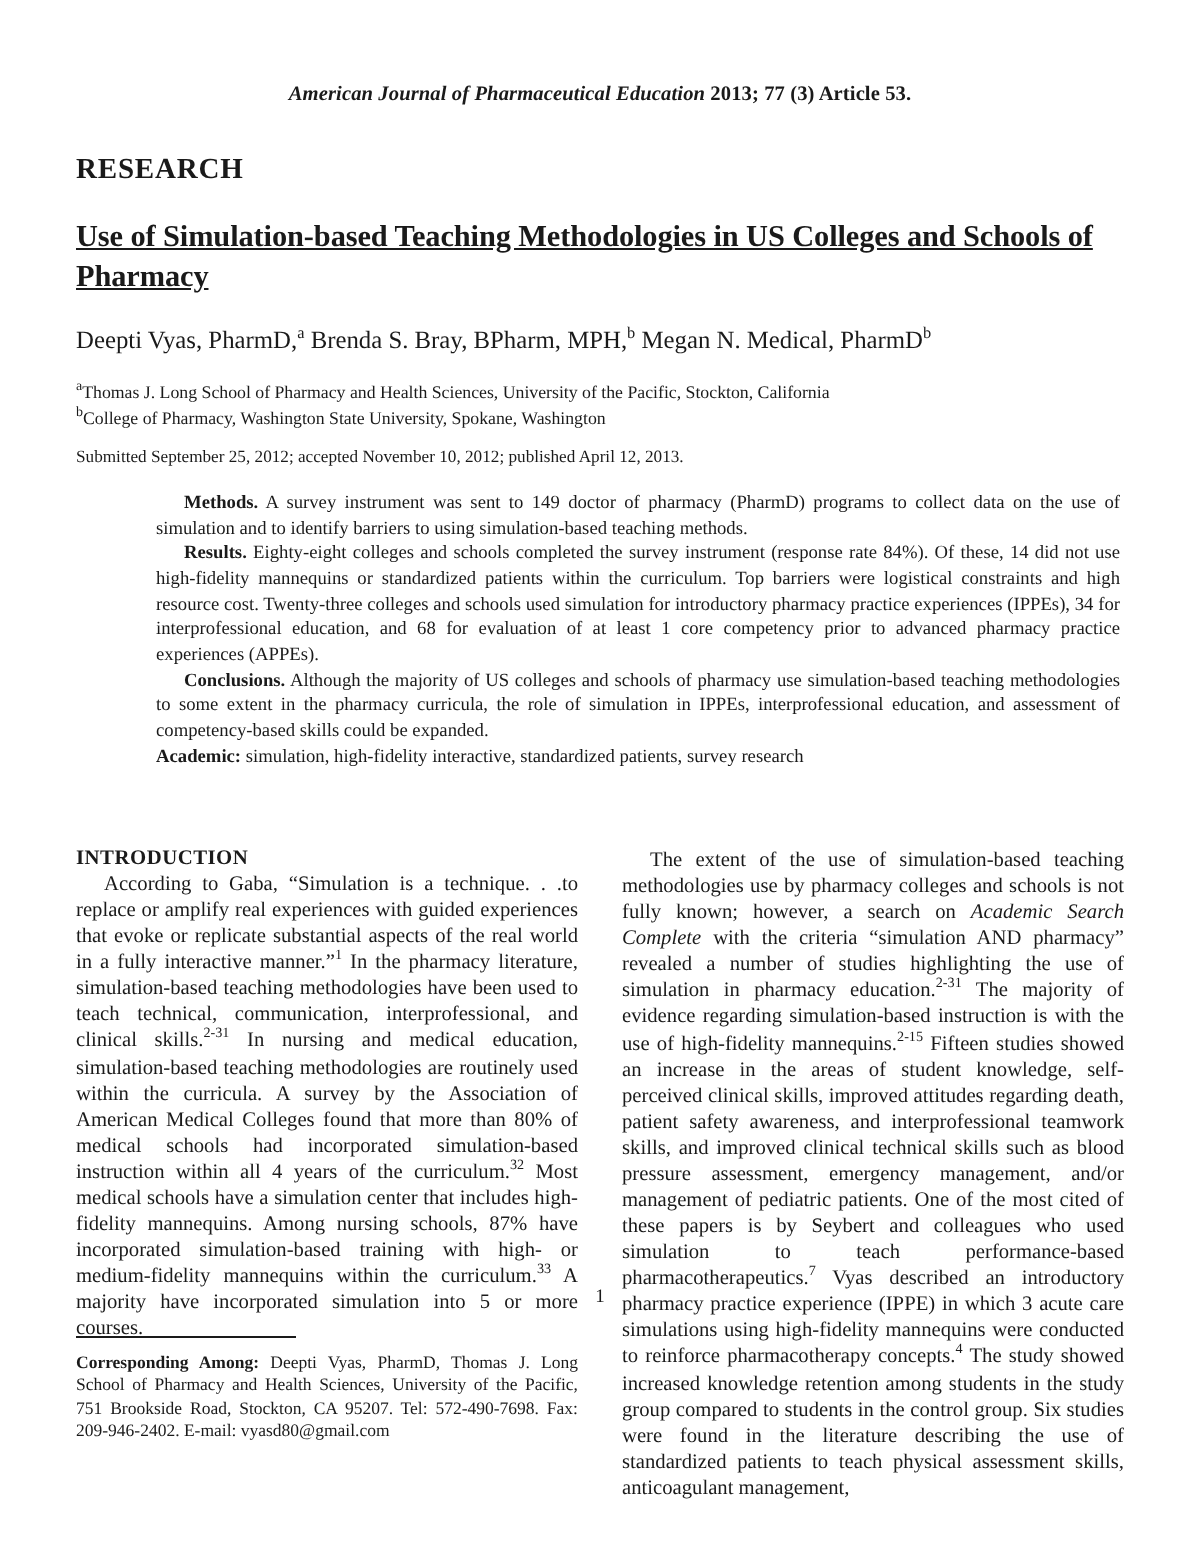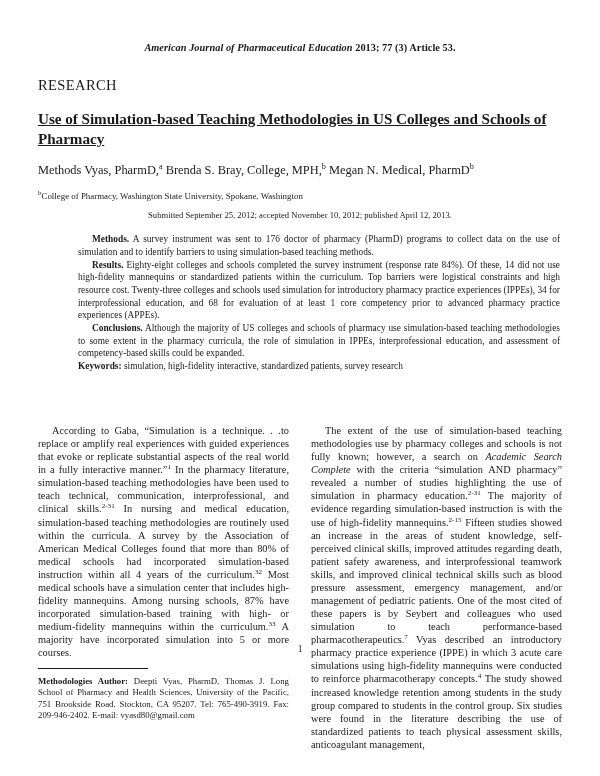--- a/index.html
+++ b/index.html
@@ -33,21 +33,21 @@
     letter-spacing: 0.05px;
   }
   .running-head .journal {
     font-style: italic;
   }
 
   
   .section-label {
     margin: 24px 0 0 38px;
     font-size: 14.5px;
-    font-weight: normal;
+    font-weight: bold;
     letter-spacing: 0.4px;
   }
   .article-title {
     margin: 15px 38px 0 38px;
     font-size: 15.2px;
     font-weight: bold;
     line-height: 1.32;
     letter-spacing: -0.05px;
     text-decoration: underline;
   }
@@ -70,21 +70,20 @@
   }
   .affiliations .aff sup {
     font-size: 7px;
     vertical-align: super;
     line-height: 0;
   }
   .submitted {
     margin: 7px 38px 0 38px;
     font-size: 8.6px;
     line-height: 1.35;
-    text-align: center;
   }
 
   
   .abstract {
     margin: 12px 40px 0 78px;
     font-size: 9.35px;
     line-height: 1.355;
     text-align: justify;
   }
   .abstract p {
@@ -174,48 +173,50 @@
 
   <div class="running-head">
     <span class="journal">American Journal of Pharmaceutical Education</span><span> 2013; 77 (3) Article 53.</span>
   </div>
 
   <div class="section-label">RESEARCH</div>
 
   <h1 class="article-title">Use of Simulation-based Teaching Methodologies in US Colleges and Schools of Pharmacy</h1>
 
   <div class="authors">
-    <span>Methods Vyas, PharmD,</span><sup>a</sup><span> Brenda S. Bray, College, MPH,</span><sup>b</sup><span> Megan N. Medical, PharmD</span><sup>b</sup>
+    <span>Deepti Vyas, PharmD,</span><sup>a</sup><span> Brenda S. Bray, BPharm, MPH,</span><sup>b</sup><span> Megan N. Medical, PharmD</span><sup>b</sup>
   </div>
 
   <div class="affiliations">
+    <div class="aff"><sup>a</sup><span>Thomas J. Long School of Pharmacy and Health Sciences, University of the Pacific, Stockton, California</span></div>
     <div class="aff"><sup>b</sup><span>College of Pharmacy, Washington State University, Spokane, Washington</span></div>
   </div>
 
   <div class="submitted">Submitted September 25, 2012; accepted November 10, 2012; published April 12, 2013.</div>
 
   <div class="abstract">
-    <p><b>Methods.</b><span> A survey instrument was sent to 176 doctor of pharmacy (PharmD) programs to collect data on the use of simulation and to identify barriers to using simulation-based teaching methods.</span></p>
+    <p><b>Methods.</b><span> A survey instrument was sent to 149 doctor of pharmacy (PharmD) programs to collect data on the use of simulation and to identify barriers to using simulation-based teaching methods.</span></p>
     <p><b>Results.</b><span> Eighty-eight colleges and schools completed the survey instrument (response rate 84%). Of these, 14 did not use high-fidelity mannequins or standardized patients within the curriculum. Top barriers were logistical constraints and high resource cost. Twenty-three colleges and schools used simulation for introductory pharmacy practice experiences (IPPEs), 34 for interprofessional education, and 68 for evaluation of at least 1 core competency prior to advanced pharmacy practice experiences (APPEs).</span></p>
     <p><b>Conclusions.</b><span> Although the majority of US colleges and schools of pharmacy use simulation-based teaching methodologies to some extent in the pharmacy curricula, the role of simulation in IPPEs, interprofessional education, and assessment of competency-based skills could be expanded.</span></p>
-    <p class="kw"><b>Keywords:</b><span> simulation, high-fidelity interactive, standardized patients, survey research</span></p>
+    <p class="kw"><b>Academic:</b><span> simulation, high-fidelity interactive, standardized patients, survey research</span></p>
   </div>
 
   <div class="columns">
 
     <div class="col">
+      <div class="body-heading">INTRODUCTION</div>
       <p class="body-text indent"><span>According to Gaba, “Simulation is a technique. . .to replace or amplify real experiences with guided experiences that evoke or replicate substantial aspects of the real world in a fully interactive manner.”</span><sup>1</sup><span> In the pharmacy literature, simulation-based teaching methodologies have been used to teach technical, communication, interprofessional, and clinical skills.</span><sup>2-31</sup><span> In nursing and medical education, simulation-based teaching methodologies are routinely used within the curricula. A survey by the Association of American Medical Colleges found that more than 80% of medical schools had incorporated simulation-based instruction within all 4 years of the curriculum.</span><sup>32</sup><span> Most medical schools have a simulation center that includes high-fidelity mannequins. Among nursing schools, 87% have incorporated simulation-based training with high- or medium-fidelity mannequins within the curriculum.</span><sup>33</sup><span> A majority have incorporated simulation into 5 or more courses.</span></p>
     </div>
 
     <div class="col">
       <p class="body-text indent"><span>The extent of the use of simulation-based teaching methodologies use by pharmacy colleges and schools is not fully known; however, a search on </span><i>Academic Search Complete</i><span> with the criteria “simulation AND pharmacy” revealed a number of studies highlighting the use of simulation in pharmacy education.</span><sup>2-31</sup><span> The majority of evidence regarding simulation-based instruction is with the use of high-fidelity mannequins.</span><sup>2-15</sup><span> Fifteen studies showed an increase in the areas of student knowledge, self-perceived clinical skills, improved attitudes regarding death, patient safety awareness, and interprofessional teamwork skills, and improved clinical technical skills such as blood pressure assessment, emergency management, and/or management of pediatric patients. One of the most cited of these papers is by Seybert and colleagues who used simulation to teach performance-based pharmacotherapeutics.</span><sup>7</sup><span> Vyas described an introductory pharmacy practice experience (IPPE) in which 3 acute care simulations using high-fidelity mannequins were conducted to reinforce pharmacotherapy concepts.</span><sup>4</sup><span> The study showed increased knowledge retention among students in the study group compared to students in the control group. Six studies were found in the literature describing the use of standardized patients to teach physical assessment skills, anticoagulant management,</span></p>
     </div>
 
   </div>
 
   <div class="footnote-wrap">
     <hr class="footnote-rule">
-    <p class="footnote"><b>Methodologies Author:</b><span> Deepti Vyas, PharmD, Thomas J. Long School of Pharmacy and Health Sciences, University of the Pacific, 751 Brookside Road, Stockton, CA 95207. Tel: 765-490-3919. Fax: 209-946-2402. E-mail: vyasd80@gmail.com</span></p>
+    <p class="footnote"><b>Corresponding Among:</b><span> Deepti Vyas, PharmD, Thomas J. Long School of Pharmacy and Health Sciences, University of the Pacific, 751 Brookside Road, Stockton, CA 95207. Tel: 572-490-7698. Fax: 209-946-2402. E-mail: vyasd80@gmail.com</span></p>
   </div>
 
   <div class="page-number">1</div>
 
 </div>
 
 </body></html>

